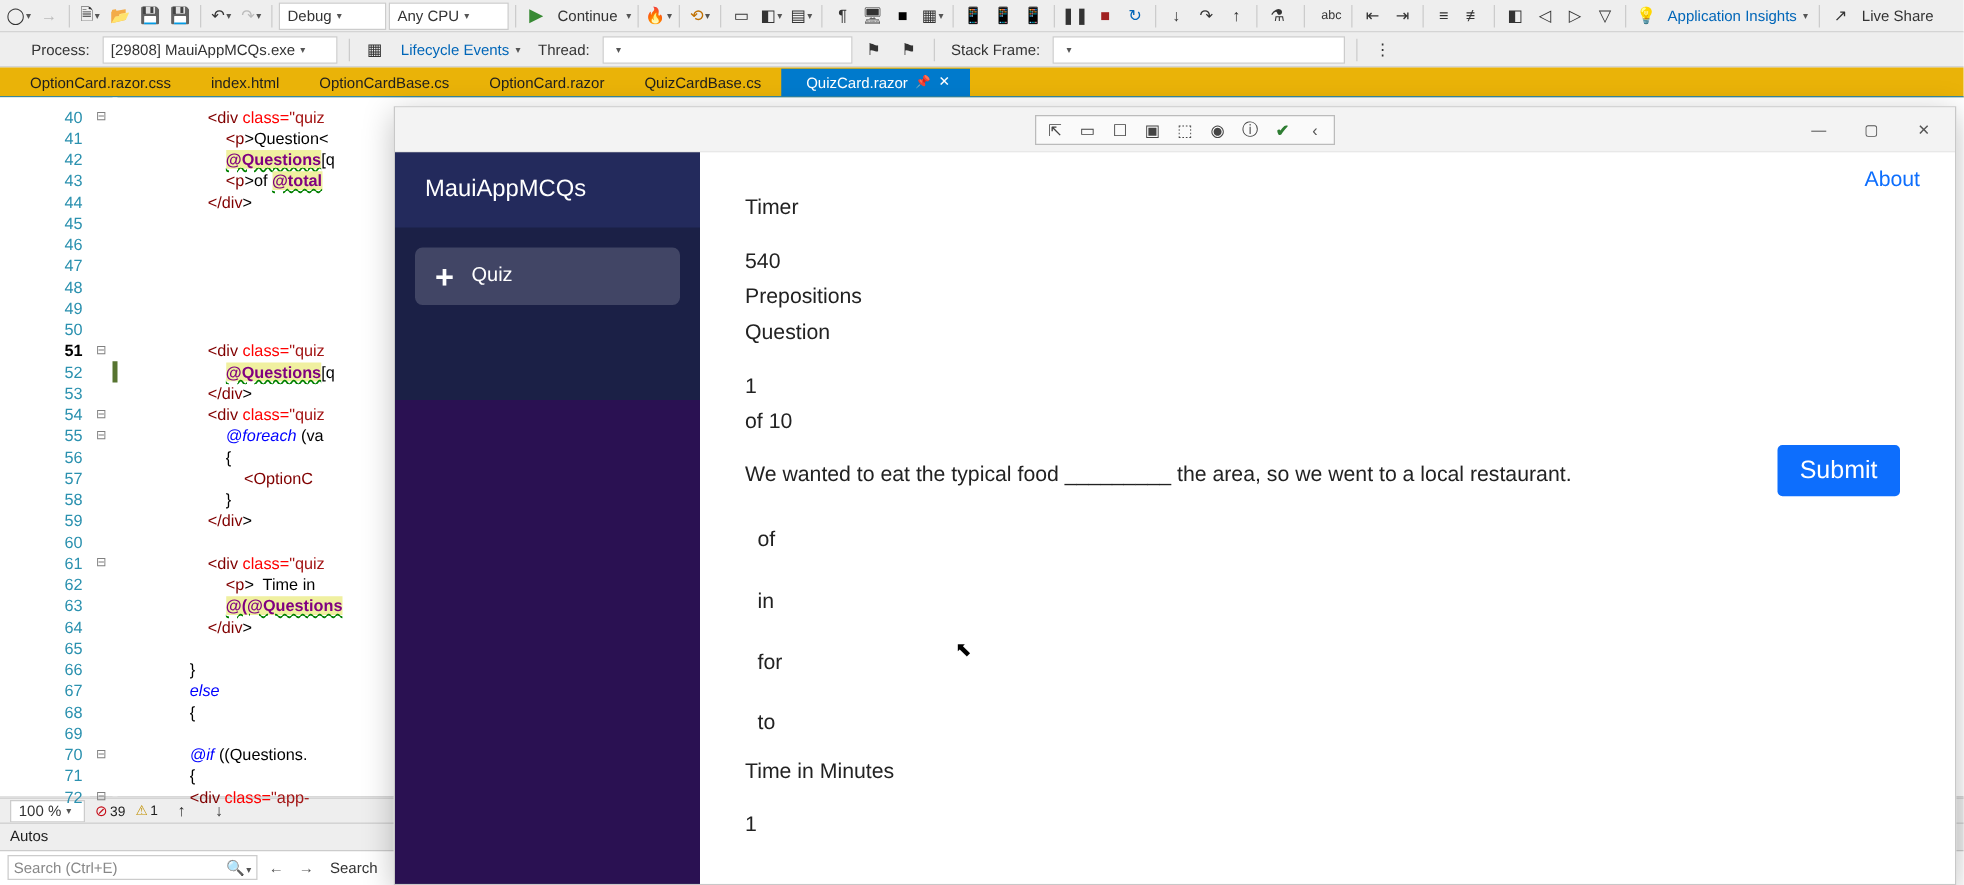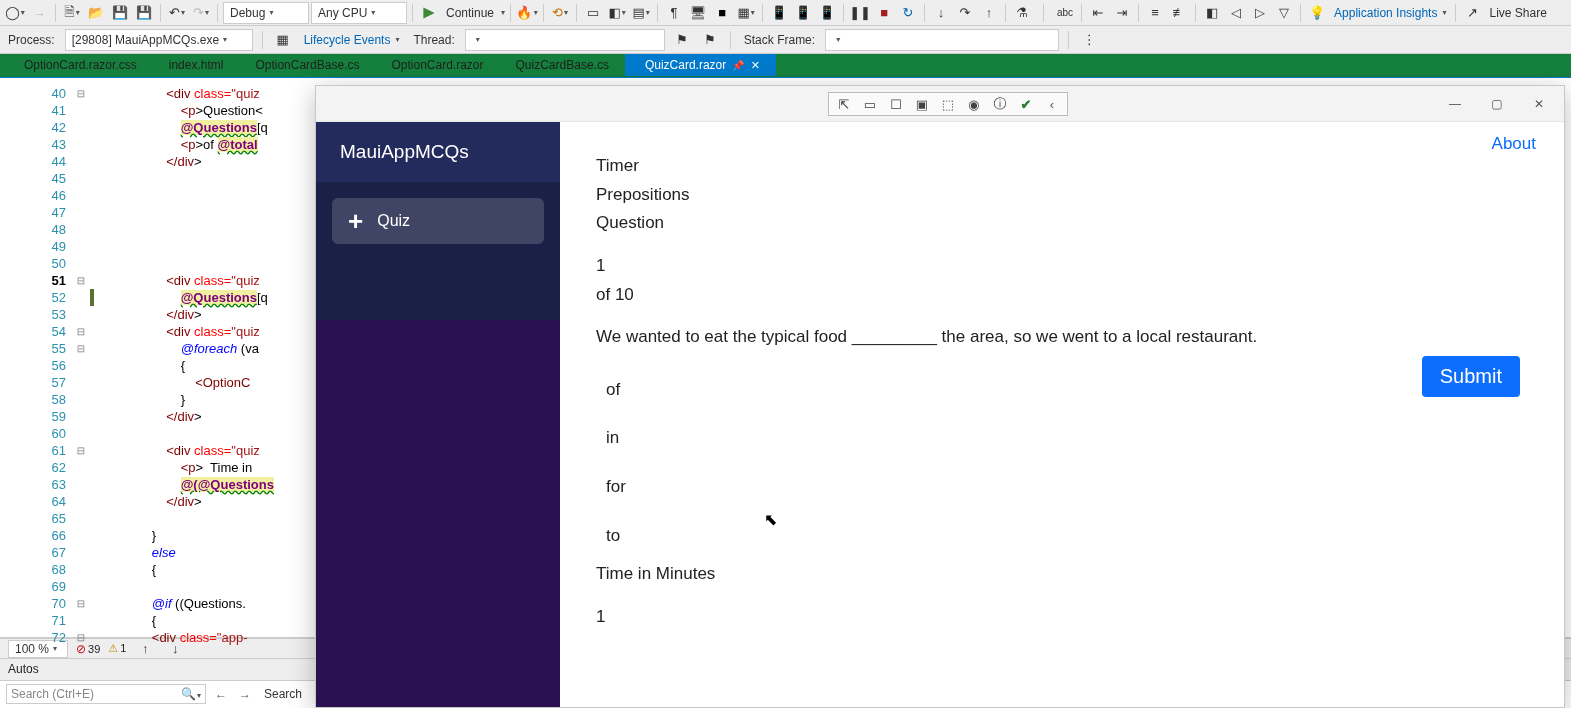--- a/index.html
+++ b/index.html
@@ -11,24 +11,24 @@
 .sep { width: 1px; height: 18px; background: #ccc; margin: 0 3px; }
 .split-arrow { font-size: 8px; color: #555; margin-left: 1px; }
 .combo { height: 22px; border: 1px solid #ccc; background: #fff; display: flex; align-items: center; padding: 0 6px; font-size: 12px; color: #333; gap: 4px; }
 .combo .caret { font-size: 8px; color: #555; }
 .lbl { font-size: 12px; color: #333; padding: 0 4px; }
 .tbtn.blue { color: #0066b8; }
 .tbtn.red { color: #c50b17; }
 .link-text { color: #0066b8; display: flex; align-items: center; gap: 4px; }
 
 
-.process-row { height: 28px; display: flex; align-items: center; padding: 0 4px; border-bottom: 1px solid #ccc; background: #eee; gap: 6px; }
-
-
-.tabs { height: 24px; display: flex; align-items: flex-start; background: #15803d; border-bottom: 1px solid #007acc; padding-left: 8px; }
+.process-row { height: 28px; display: flex; align-items: center; padding: 0 21px; border-bottom: 1px solid #ccc; background: #eee; gap: 6px; }
+
+
+.tabs { height: 24px; display: flex; align-items: center; background: #eab308; border-bottom: 1px solid #007acc; padding-left: 8px; }
 .tab { padding: 3px 16px; font-size: 12px; color: #1e1e1e; height: 22px; display: flex; align-items: center; position: relative; }
 .tab.active { background: #007acc; color: #fff; padding-left: 20px; }
 .tab.active .pin { font-size: 10px; margin-left: 6px; }
 .tab.active .close { margin-left: 6px; font-size: 11px; cursor: pointer; }
 
 
 .editor { position: relative; display: flex; height: 560px; border-bottom: 1px solid #ccc; background: #fff; }
 .gutter { width: 72px; background: #fff; border-right: 0; padding-top: 7px; text-align: right; font-family: Consolas,monospace; font-size: 13px; color: #2b91af; line-height: 17px; }
 .gutter .ln { padding-right: 6px; height: 17px; display:flex; justify-content:flex-end; align-items:center; }
 .gutter .ln.bold { font-weight: bold; color: #000; }
@@ -375,20 +375,21 @@
           <span class="plus">+</span>
           <span>Quiz</span>
         </div>
       </div>
       <div class="lower"></div>
     </div>
     <div class="content">
       <a class="about">About</a>
 
       <p>Timer</p>
+      <p class="spaced">540</p>
       <p>Prepositions</p>
       <p>Question</p>
       <p class="spaced">1</p>
       <p>of 10</p>
       <p class="spaced">We wanted to eat the typical food _________ the area, so we went to a local restaurant.</p>
 
       <button class="submit">Submit</button>
 
       <p class="option spaced">of</p>
       <p class="option">in</p>

